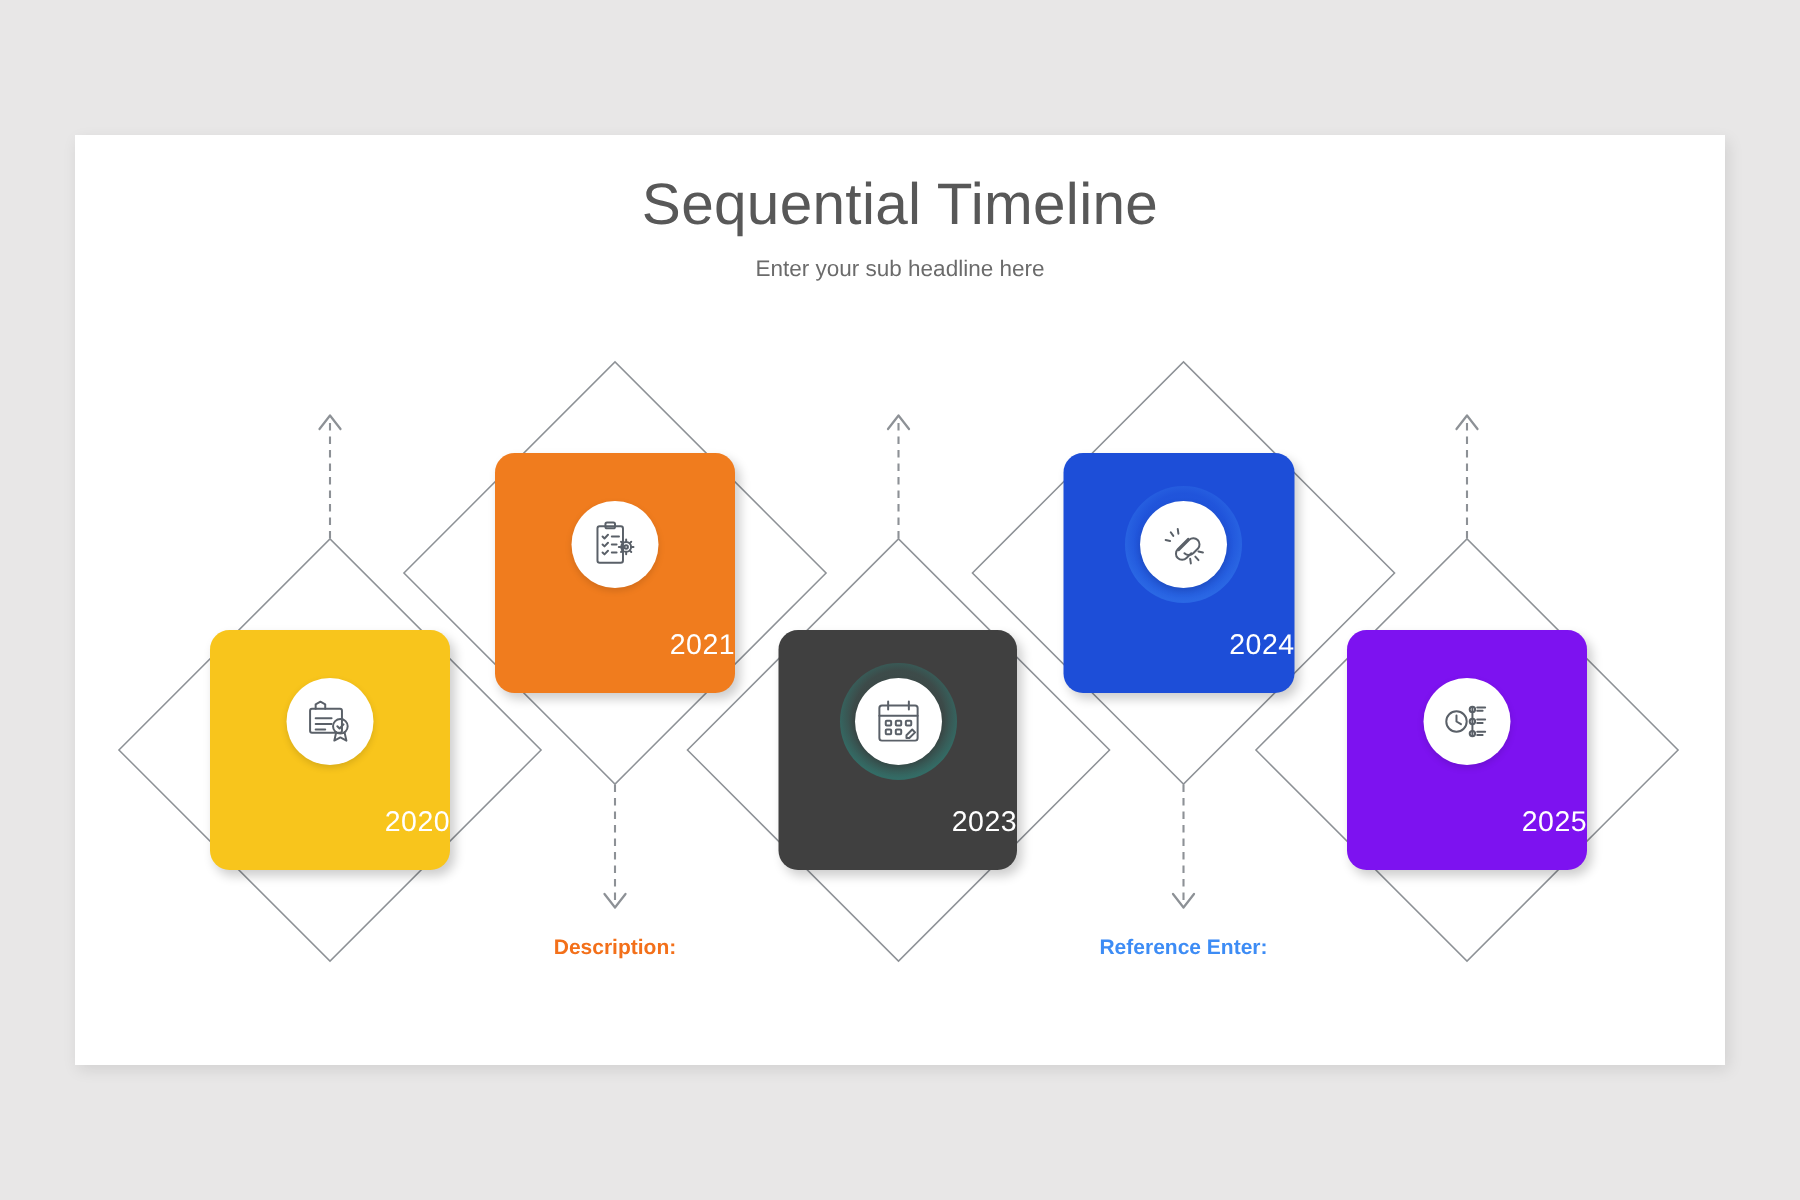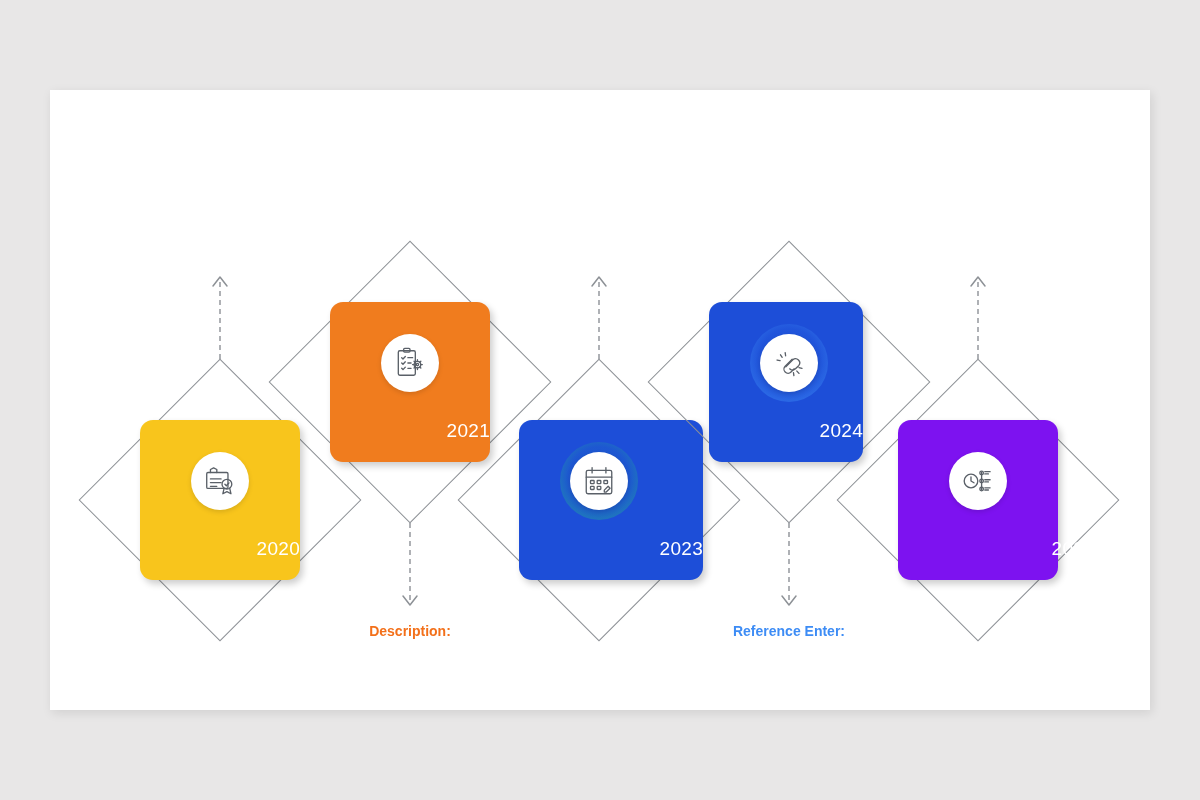--- a/index.html
+++ b/index.html
@@ -116,20 +116,24 @@
     font-size: 12.5px;
     color: #5e5e5e;
     line-height: 1.18;
   }
 </style>
 </head>
 <body>
 
 <div id="slide">
 
+  <div id="header">
+    <div id="page-title">Sequential Timeline</div>
+    <div id="page-subtitle">Enter your sub headline here</div>
+  </div>
 
   <div id="stage">
       <div class="node" style="left: 0px; top: 0px;">
         <div class="diamond" style="width: 200px; height: 200px; left: 70px; top: 310px;"></div>
         <div class="conn" style="left: 158px; top: 182.579px;">
           <svg width="24" height="86">
          <line x1="12" y1="86" x2="12" y2="8" stroke="#8d9196" stroke-width="1.4" stroke-dasharray="5,4"></line>
          <path d="M5 13 L12 4 L19 13" fill="none" stroke="#8d9196" stroke-width="1.5" stroke-linecap="round" stroke-linejoin="round"></path>
        </svg>
         </div>
@@ -186,21 +190,21 @@
         </div>
       </div>
       <div class="node" style="left: 0px; top: 0px;">
         <div class="diamond" style="width: 200px; height: 200px; left: 449px; top: 310px;"></div>
         <div class="conn" style="left: 537px; top: 182.579px;">
           <svg width="24" height="86">
          <line x1="12" y1="86" x2="12" y2="8" stroke="#8d9196" stroke-width="1.4" stroke-dasharray="5,4"></line>
          <path d="M5 13 L12 4 L19 13" fill="none" stroke="#8d9196" stroke-width="1.5" stroke-linecap="round" stroke-linejoin="round"></path>
        </svg>
         </div>
-        <div class="card" style="width: 184px; height: 160px; left: 469px; top: 330px; background: #1d4ed8;">
+        <div class="card" style="width: 159px; height: 160px; left: 469px; top: 330px; background: #404040;">
           <div class="disc" style="width: 78px; height: 78px; left: 41px; top: 22px; background: radial-gradient(circle at 50% 45%, rgba(33, 169, 154, 0.1) 52%, rgba(33, 169, 154, 0.42) 72%, rgba(33, 169, 154, 0.12) 100%);"></div>
           <div class="icon-circle" style="width: 58px; height: 58px; left: 51px; top: 32px;">
             <svg width="34" height="34" viewBox="0 0 32 32">
       <g fill="none" stroke="#5a6068" stroke-width="1.25" stroke-linecap="round" stroke-linejoin="round">
         <rect x="4" y="6" width="24" height="22" rx="1.6"></rect>
         <line x1="4" y1="12.4" x2="28" y2="12.4"></line>
         <path d="M9.5 3.4v5M22.5 3.4v5"></path>
         <rect x="8" y="15.5" width="3.4" height="3" rx="0.6"></rect>
         <rect x="14.3" y="15.5" width="3.4" height="3" rx="0.6"></rect>
         <rect x="20.6" y="15.5" width="3.4" height="3" rx="0.6"></rect>
@@ -257,18 +261,18 @@
         <line x1="19.4" y1="7.6" x2="19.4" y2="24.4"></line>
         <circle cx="19.4" cy="8.4" r="1.7"></circle>
         <circle cx="19.4" cy="16" r="1.7"></circle>
         <circle cx="19.4" cy="23.6" r="1.7"></circle>
         <path d="M22.4 7.2h5M22.4 9.3h3.4"></path>
         <path d="M22.4 14.8h5M22.4 16.9h3.4"></path>
         <path d="M22.4 22.4h5M22.4 24.5h3.4"></path>
       </g>
     </svg>
           </div>
-          <div class="year" style="top: 118px; padding-left: 37px;">2025</div>
+          <div class="year" style="top: 118px;">2025</div>
         </div>
       </div>
     </div>
 
 </div>
 
 </body></html>

